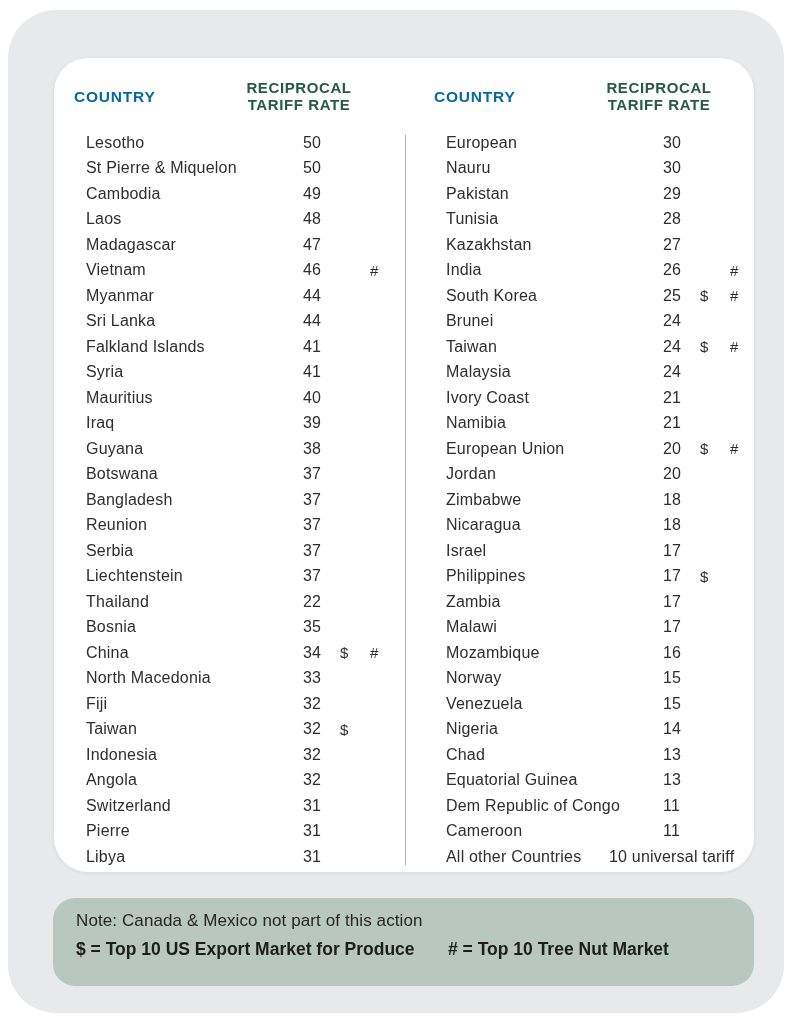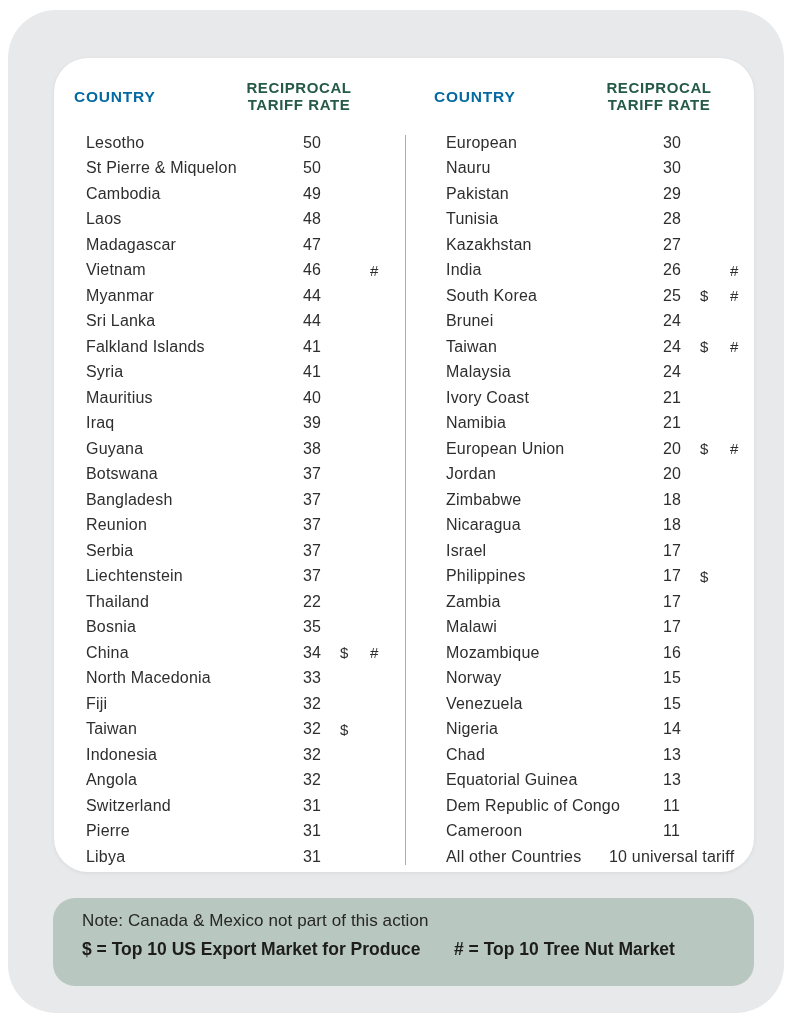--- a/index.html
+++ b/index.html
@@ -30,21 +30,21 @@
   .row { display:grid; grid-template-columns:217px 37px 30px 1fr;
     align-items:center; height:25.5px;margin-left:12px; }
   .cell { color:#2e2e2e; font-size:16px; letter-spacing:0.2px; white-space:nowrap; }
   .rate-cell { }
   .sym { color:#2e2e2e; font-size:15px; }
 
   
   .group-right .row:last-child .rate-cell { margin-left:-54px; }
 
   .note { position:absolute; left:45px; top:888px; width:701px; height:88px;
-    background:#b8c7bf; border-radius:22px; padding:13px 29px; }
+    background:#b8c7bf; border-radius:22px; padding:13px 23px; }
   .note-line1 { color:#262626; font-size:17px; letter-spacing:0.1px; }
   .note-legend { display:flex; margin-top:8px; }
   .legend-dollar { color:#1d1d1d; font-size:17.5px; font-weight:bold; width:372px; }
   .legend-hash   { color:#1d1d1d; font-size:17.5px; font-weight:bold; }
 </style>
 </head>
 <body>
 
 <div class="page">
   <div class="panel">

